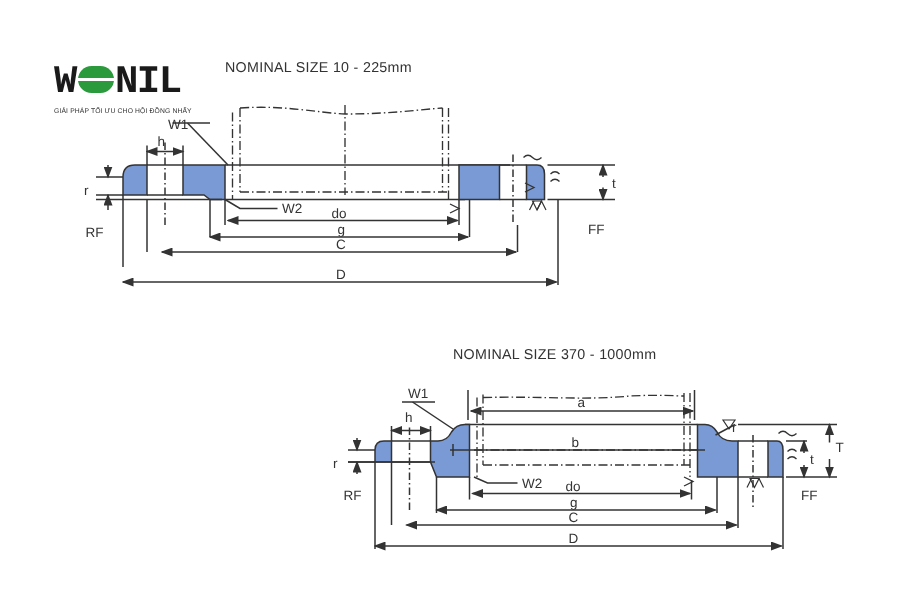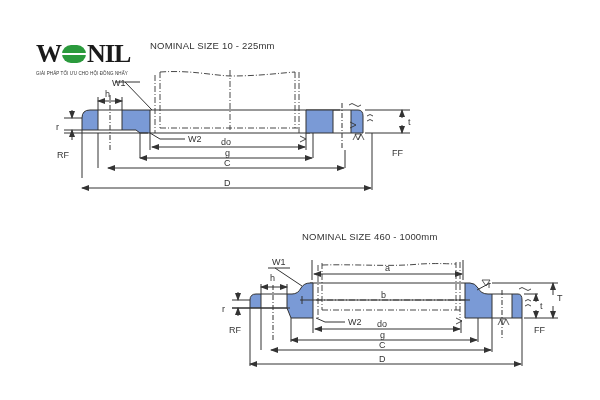--- a/index.html
+++ b/index.html
@@ -1,37 +1,37 @@
 <!DOCTYPE html>
 <html><head>
 <meta charset="utf-8">
 <style>
   html, body { margin: 0; padding: 0; background: #ffffff; }
   body { width: 600px; height: 400px; position: relative; overflow: hidden;
          font-family: "Liberation Sans", sans-serif; }
   .logo { position: absolute; left: 36px; top: 40px; width: 120px; height: 40px; }
-  .logo-word { position: absolute; left: 0; top: 0; font-family: Liberation Serif, serif;
+  .logo-word { position: absolute; left: 0; top: 0; font-family: Liberation Mono, monospace;
                font-weight: bold; font-size: 26px; letter-spacing: -1px; color: #1a1a1a; line-height: 28px; }
   .logo-tag { position: absolute; left: 0; top: 31px; font-size: 4.5px; color: #333; white-space: nowrap; letter-spacing: 0.1px; }
   .title { position: absolute; font-size: 9.5px; color: #333; letter-spacing: 0.2px; white-space: nowrap; }
   svg { position: absolute; left: 0; top: 0; }
   .lbl { font-family: "Liberation Sans", sans-serif; fill: #333; font-size: 9px; }
 </style>
 </head>
 <body>
 
 <div class="logo">
   <div class="logo-word">
     <span style="color:#1a1a1a">W</span><span style="display:inline-block;width:24px;height:18px;border-radius:10px;background:#2a9a3c;vertical-align:-1px;margin:0 1px;position:relative;"><span style="position:absolute;left:0;right:0;top:8px;height:2px;background:#fff;"></span></span><span style="color:#1a1a1a">NIL</span>
   </div>
   <div class="logo-tag">GIẢI PHÁP TỐI ƯU CHO HỘI ĐỒNG NHẤY</div>
 </div>
 
 <div class="title" style="left:150px;top:40px;text-align:right;">NOMINAL SIZE 10 - 225mm</div>
-<div class="title" style="left:302px;top:231px;">NOMINAL SIZE 460 - 1000mm</div>
+<div class="title" style="left:302px;top:231px;">NOMINAL SIZE 370 - 1000mm</div>
 
 <svg width="600" height="400" viewBox="0 0 600 400">
   <defs>
     <marker id="arr" markerWidth="8" markerHeight="6" refX="7" refY="3" orient="auto" markerUnits="userSpaceOnUse">
       <path d="M0,0 L8,3 L0,6 z" fill="#333"></path>
     </marker>
     <marker id="arrs" markerWidth="8" markerHeight="6" refX="1" refY="3" orient="auto" markerUnits="userSpaceOnUse">
       <path d="M8,0 L0,3 L8,6 z" fill="#333"></path>
     </marker>
   </defs>

